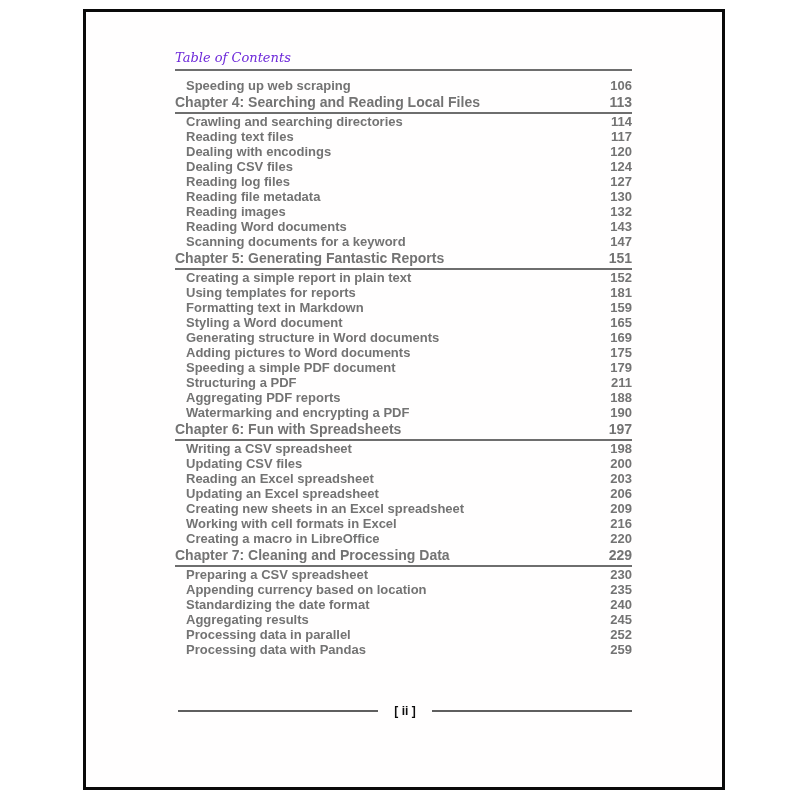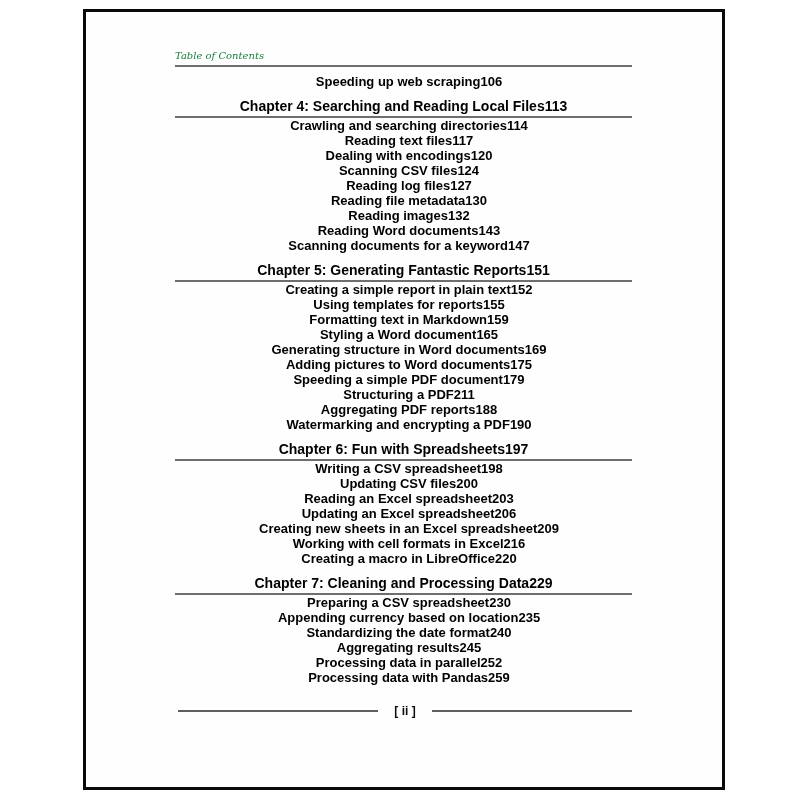--- a/index.html
+++ b/index.html
@@ -16,45 +16,45 @@
     width: 642px; height: 781px;
     background: #fffefe;
     border: 3px solid #0a0a0a;
   }
   .content {
     padding: 38px 90px 0 89px;
   }
   .toc-header {
     font-family: "DejaVu Serif", serif;
     font-style: italic;
-    font-size: 10px;
-    color: #15803d;
+    font-size: 13px;
+    color: #6d28d9;
     padding-bottom: 4px;
     border-bottom: 2px solid #6e6e6e;
   }
   .entries {
     margin-top: 7px;
   }
   .row {
     display: flex;
-    justify-content: center;
+    justify-content: space-between;
     align-items: baseline;
     font-family: "Liberation Sans", sans-serif;
     font-weight: bold;
-    color: #000000;
+    color: #737373;
   }
   .row.section {
     font-size: 13px;
     line-height: 15px;
     padding-left: 11px;
   }
   .row.chapter {
     font-size: 14px;
     line-height: 15.5px;
-    margin-top: 10px;
+    margin-top: 2px;
     padding-bottom: 1.5px;
     border-bottom: 2px solid #6e6e6e;
   }
   .row .pg {
     flex: none;
     text-align: right;
   }
   .footer {
     position: absolute;
     top: 692px;
@@ -101,21 +101,21 @@
           </div>
           <div class="row section">
             <span class="lab">Reading text files</span>
             <span class="pg">117</span>
           </div>
           <div class="row section">
             <span class="lab">Dealing with encodings</span>
             <span class="pg">120</span>
           </div>
           <div class="row section">
-            <span class="lab">Scanning CSV files</span>
+            <span class="lab">Dealing CSV files</span>
             <span class="pg">124</span>
           </div>
           <div class="row section">
             <span class="lab">Reading log files</span>
             <span class="pg">127</span>
           </div>
           <div class="row section">
             <span class="lab">Reading file metadata</span>
             <span class="pg">130</span>
           </div>
@@ -134,21 +134,21 @@
           <div class="row chapter">
             <span class="lab">Chapter 5: Generating Fantastic Reports</span>
             <span class="pg">151</span>
           </div>
           <div class="row section">
             <span class="lab">Creating a simple report in plain text</span>
             <span class="pg">152</span>
           </div>
           <div class="row section">
             <span class="lab">Using templates for reports</span>
-            <span class="pg">155</span>
+            <span class="pg">181</span>
           </div>
           <div class="row section">
             <span class="lab">Formatting text in Markdown</span>
             <span class="pg">159</span>
           </div>
           <div class="row section">
             <span class="lab">Styling a Word document</span>
             <span class="pg">165</span>
           </div>
           <div class="row section">

